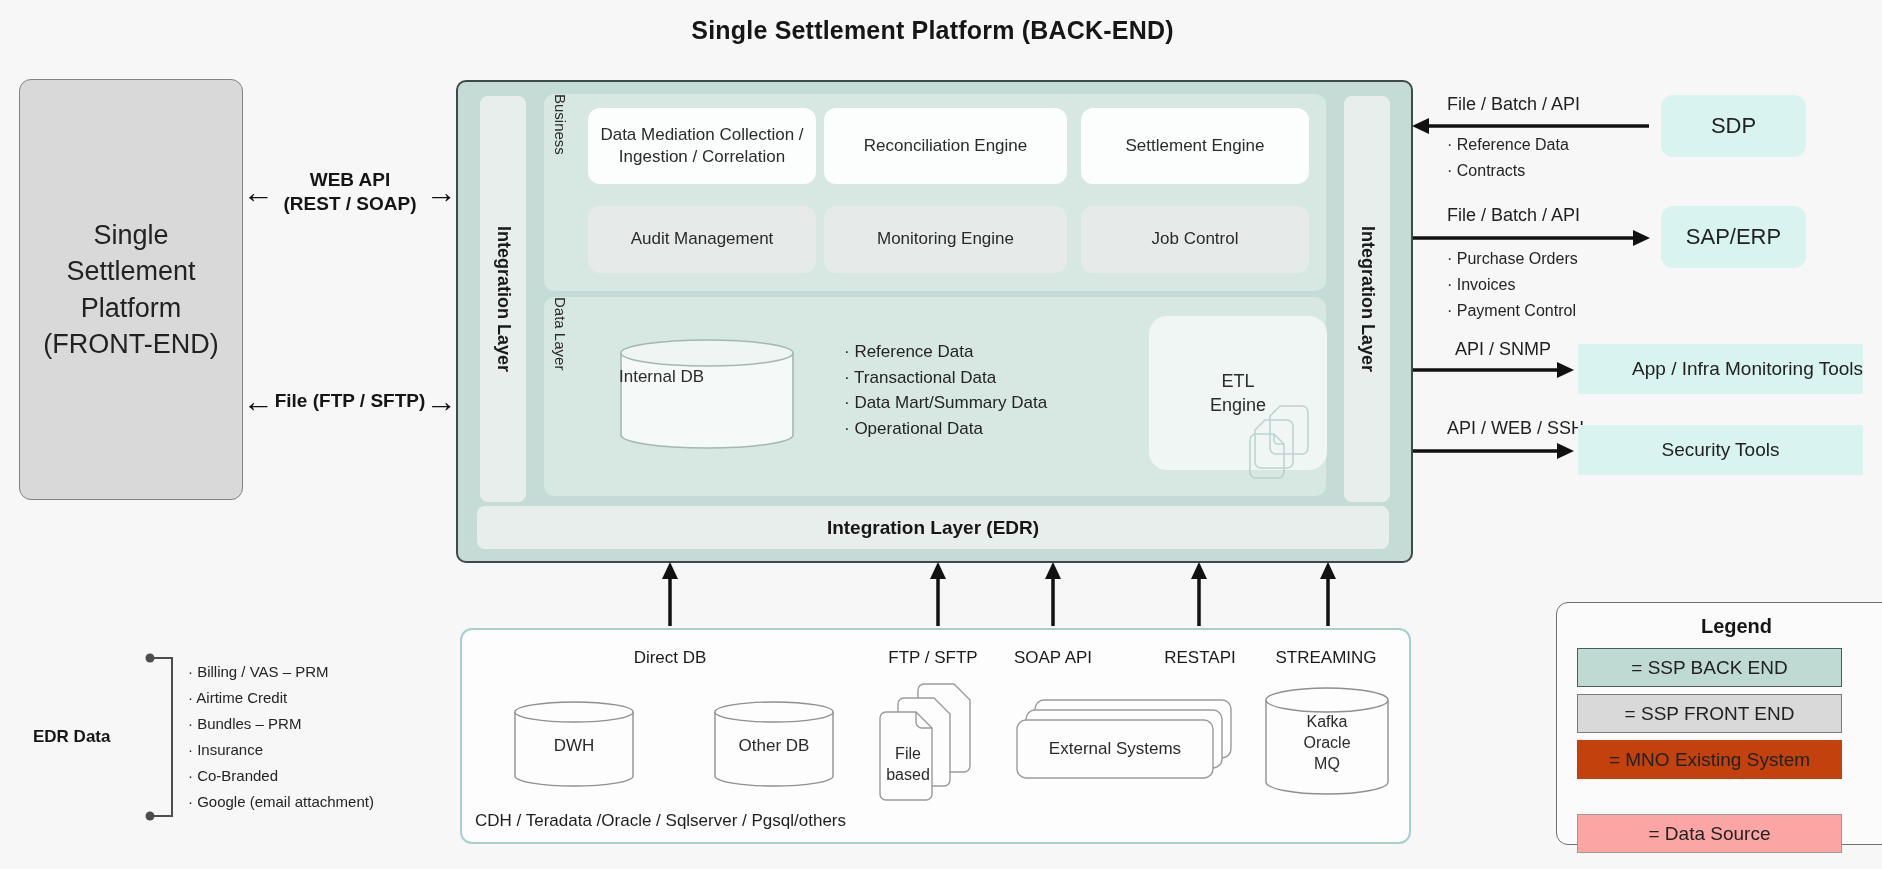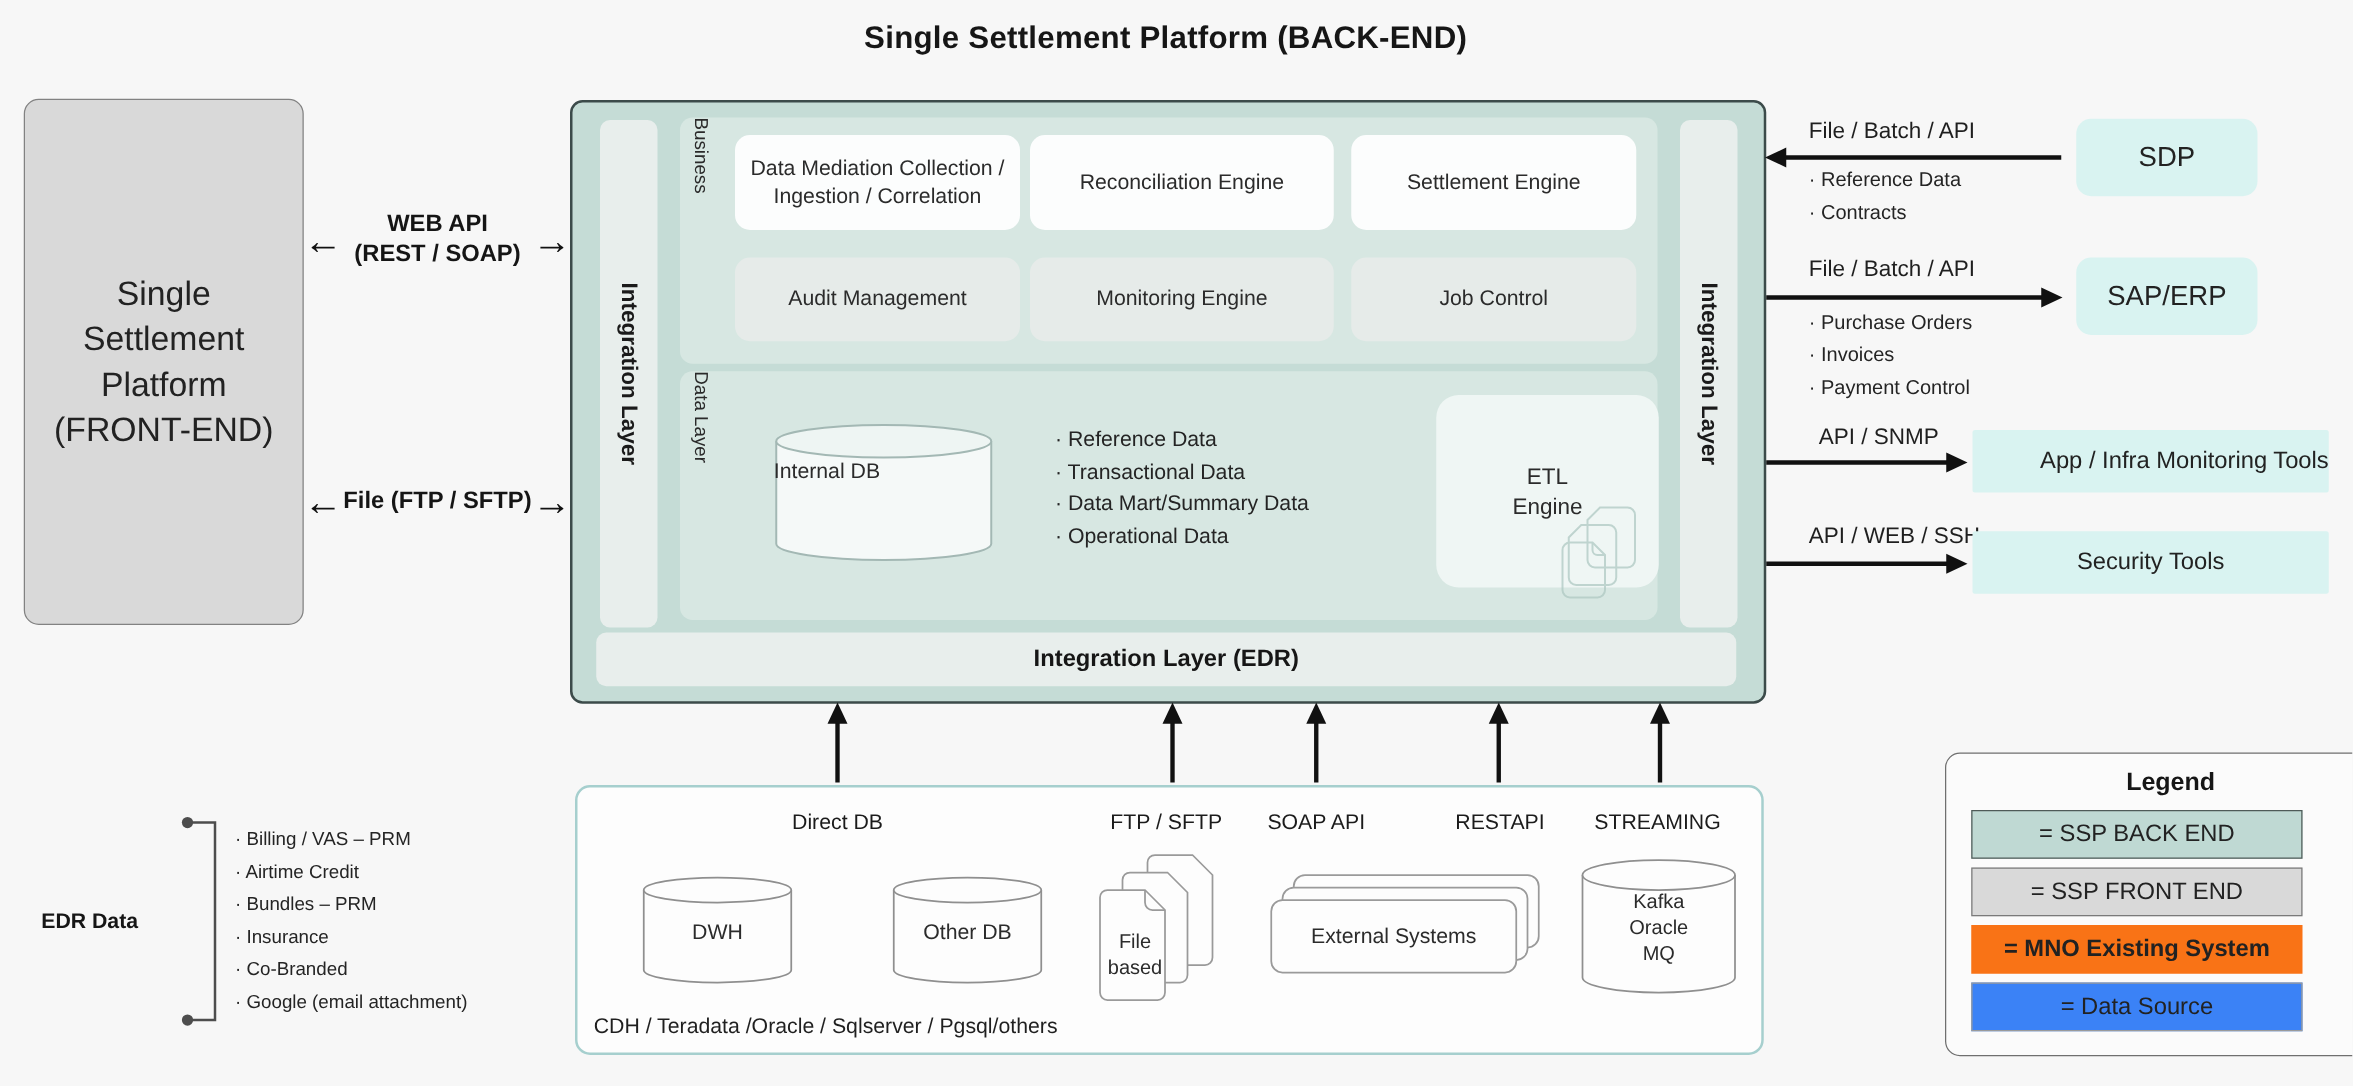--- a/index.html
+++ b/index.html
@@ -283,17 +283,17 @@
     <div>· Bundles – PRM</div>
     <div>· Insurance</div>
     <div>· Co-Branded</div>
     <div>· Google (email attachment)</div>
   </div>
 
   <div class="abs legend">
     <div class="ttl">Legend</div>
     <div class="lgrow lg1" style="background-color: rgb(191, 217, 211);">= SSP BACK END</div>
     <div class="lgrow lg2" style="background-color: rgb(217, 217, 217);">= SSP FRONT END</div>
-    <div class="lgrow lg3" style="background-color: #f97316; font-weight: bold;">= MNO Existing System</div>
-    <div class="lgrow lg4" style="background-color: #3b82f6;">= Data Source</div>
+    <div class="lgrow lg3" style="background-color: #c2410c;">= MNO Existing System</div>
+    <div class="lgrow lg4" style="background-color: #fca5a5; margin-top: 28px;">= Data Source</div>
   </div>
 
 </div>
 
 </body></html>

